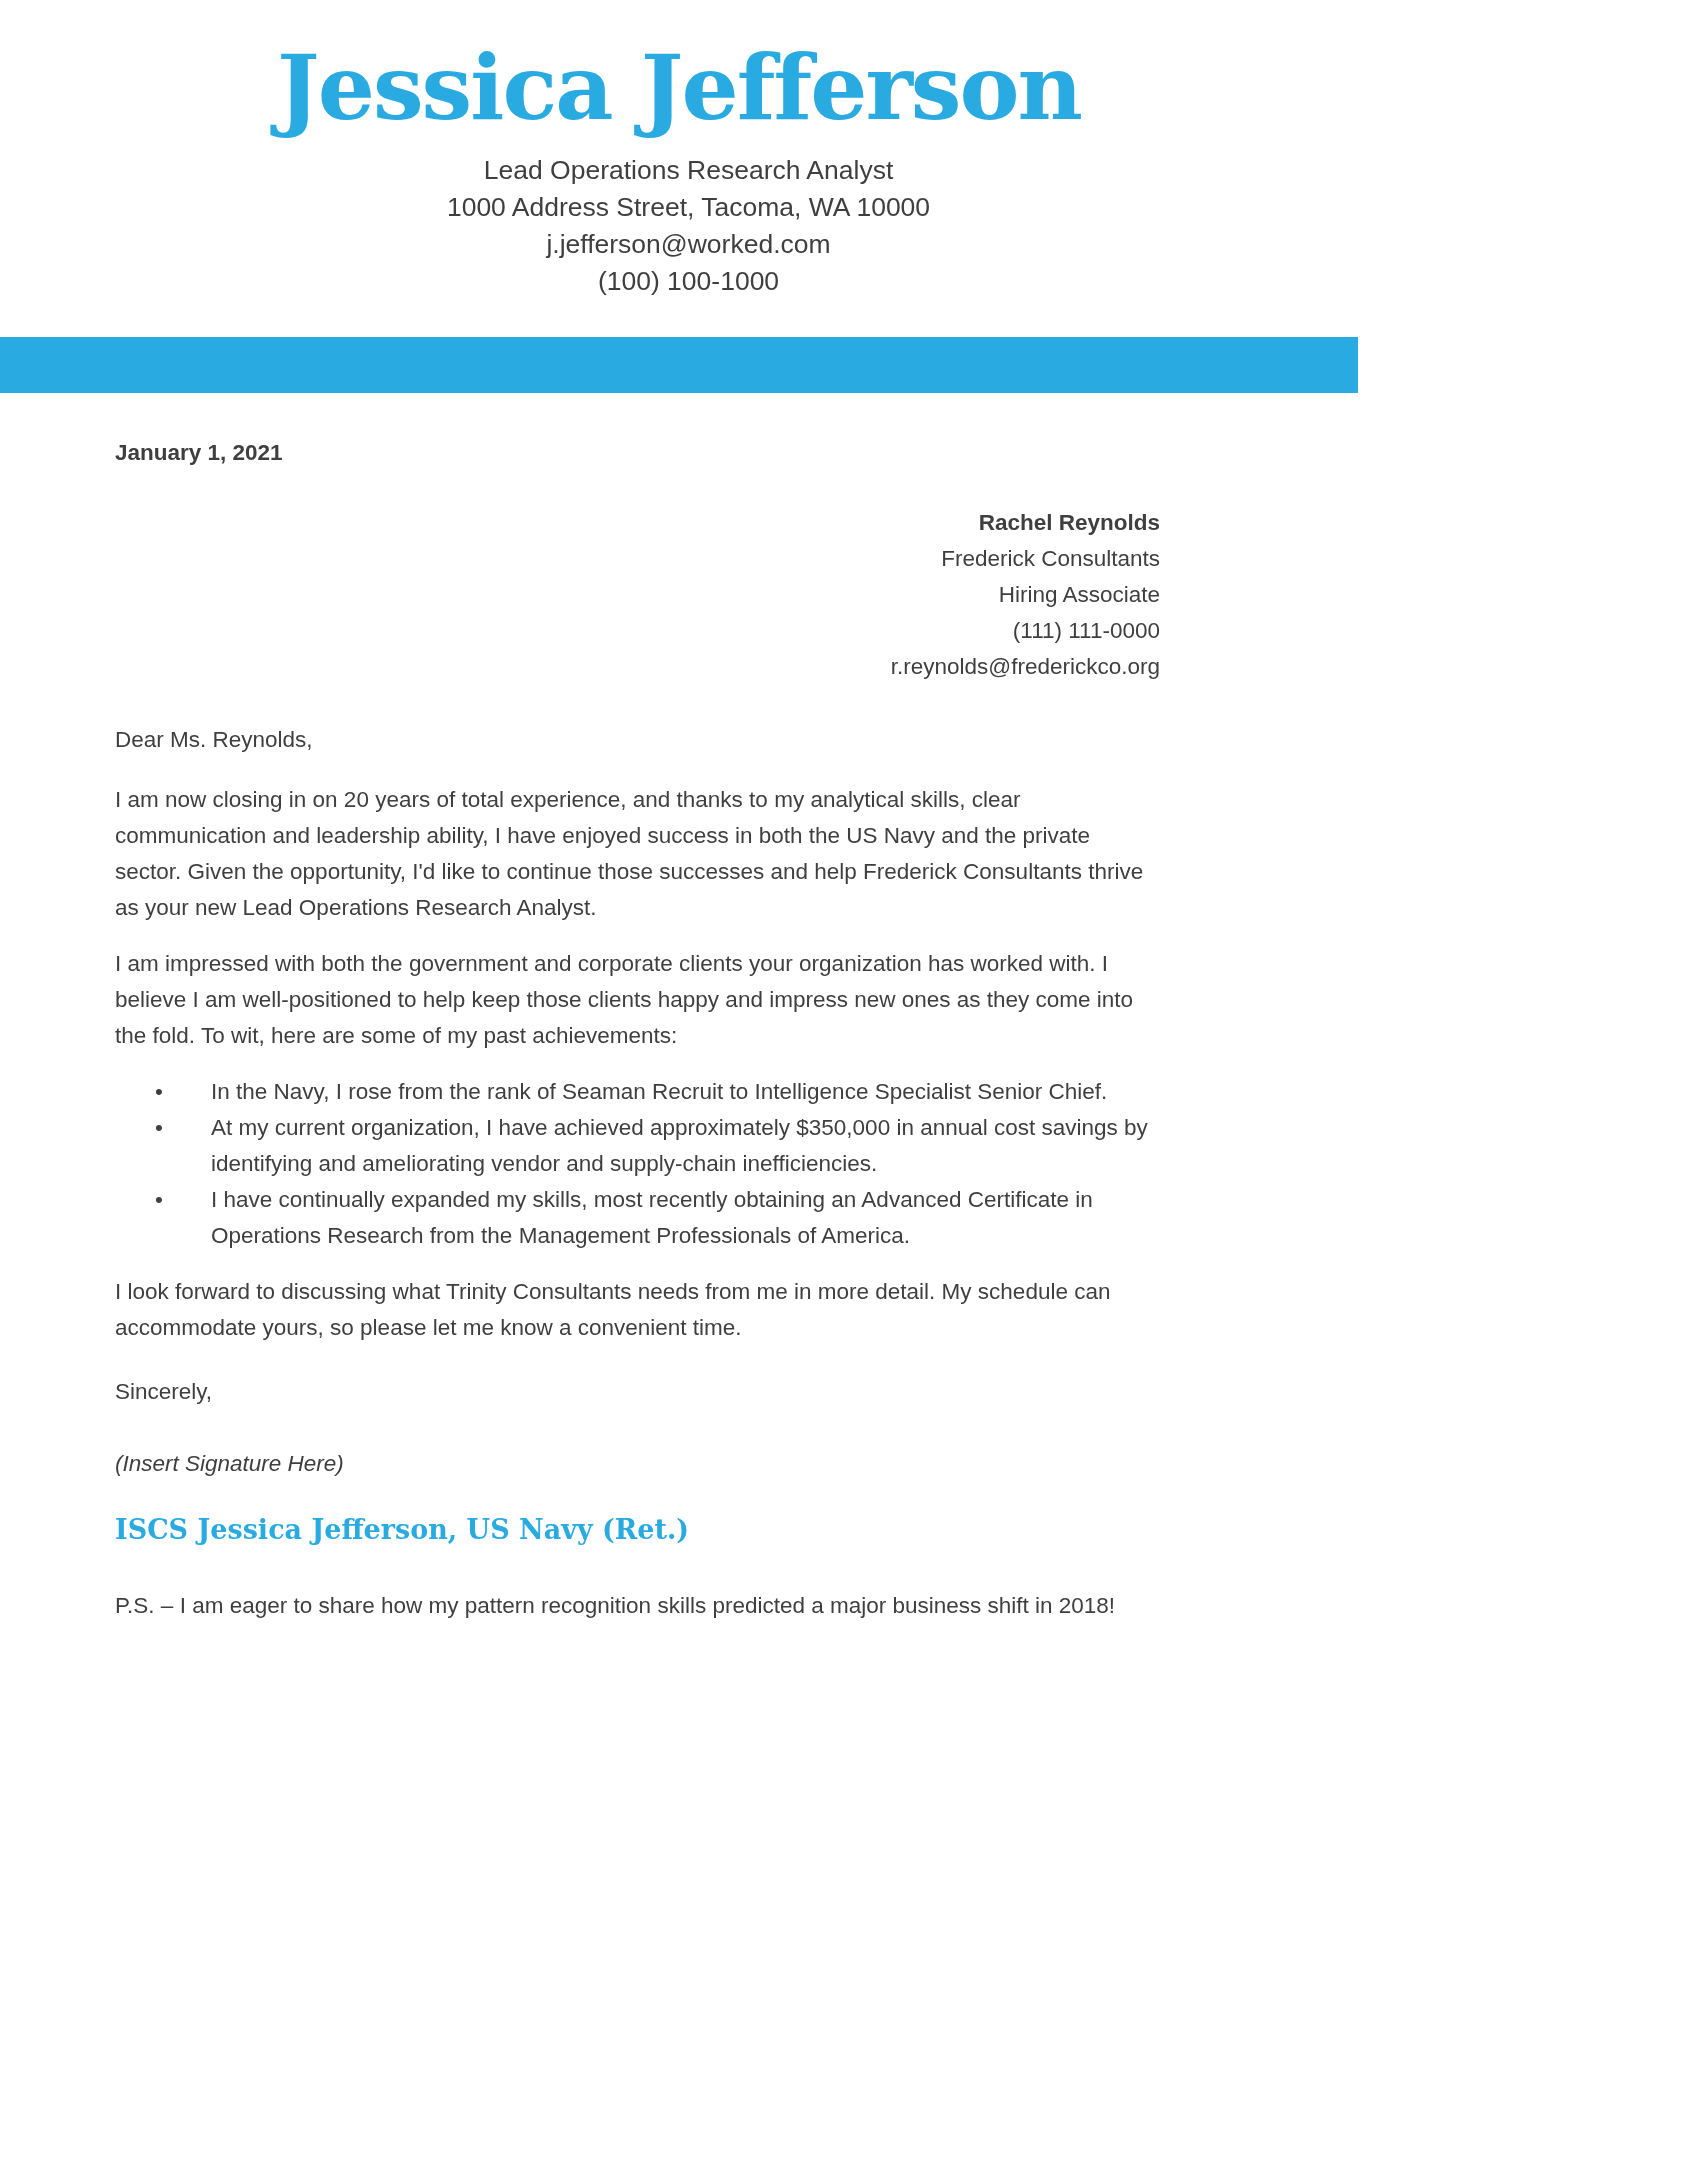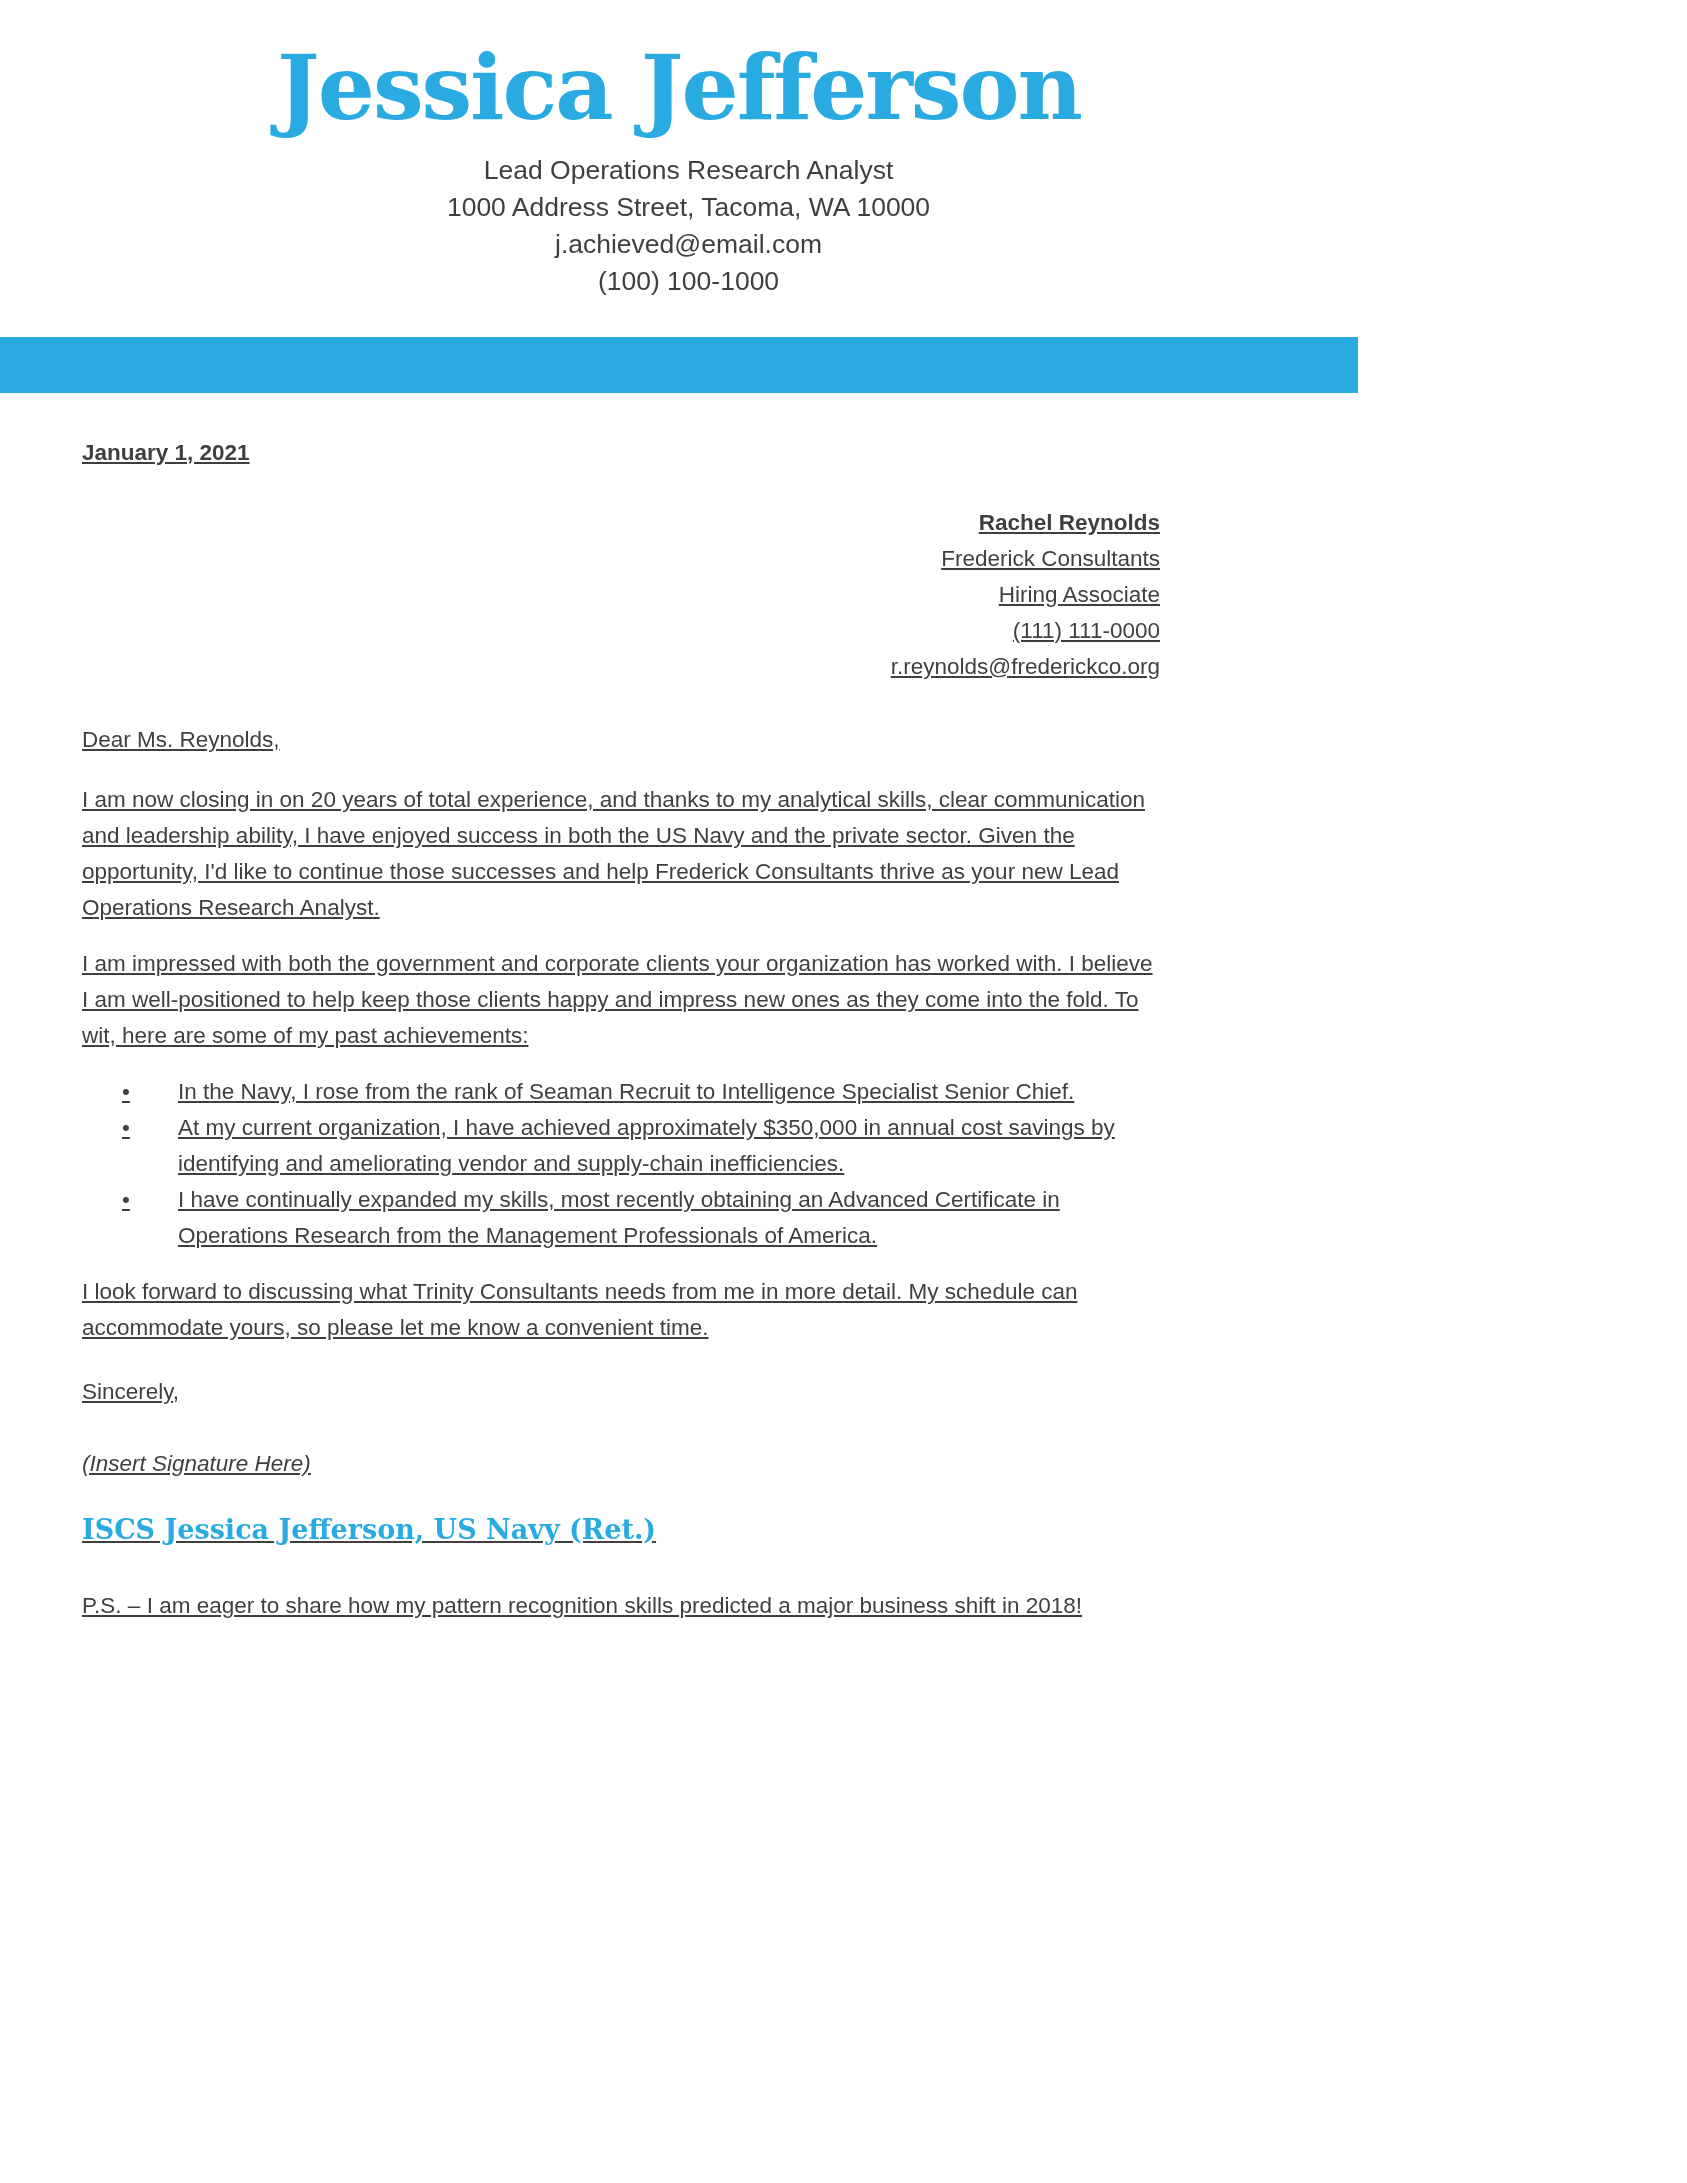--- a/index.html
+++ b/index.html
@@ -40,24 +40,23 @@
   
   .accent-bar {
     margin-top: 37px;
     width: 100%;
     height: 56px;
     background: var(--accent);
   }
 
   
   .letter {
-    padding: 42px 198px 0 82px;
+    padding: 42px 198px 0 115px;
     font-size: 22.5px;
     line-height: 36px;
-    text-decoration: underline;
   }
   .letter p { margin: 0; max-width: 1287px; }
   .bold { font-weight: 700; }
   .italic { font-style: italic; }
 
   .date { margin-bottom: 34px !important; }
   .recipient { margin-bottom: 37px; text-align: right; }
   .salutation { margin-bottom: 24px !important; }
   .para { margin-bottom: 20px !important; }
 
@@ -90,21 +89,21 @@
 </head>
 <body>
 
 <div class="page">
 
   <header>
     <h1 class="name">Jessica Jefferson</h1>
     <div class="contact">
       <div>Lead Operations Research Analyst</div>
       <div>1000 Address Street, Tacoma, WA 10000</div>
-      <div>j.achieved@email.com</div>
+      <div>j.jefferson@worked.com</div>
       <div>(100) 100-1000</div>
     </div>
   </header>
 
   <div class="accent-bar"></div>
 
   <main class="letter">
 
     <p class="date bold">January 1, 2021</p>
 

